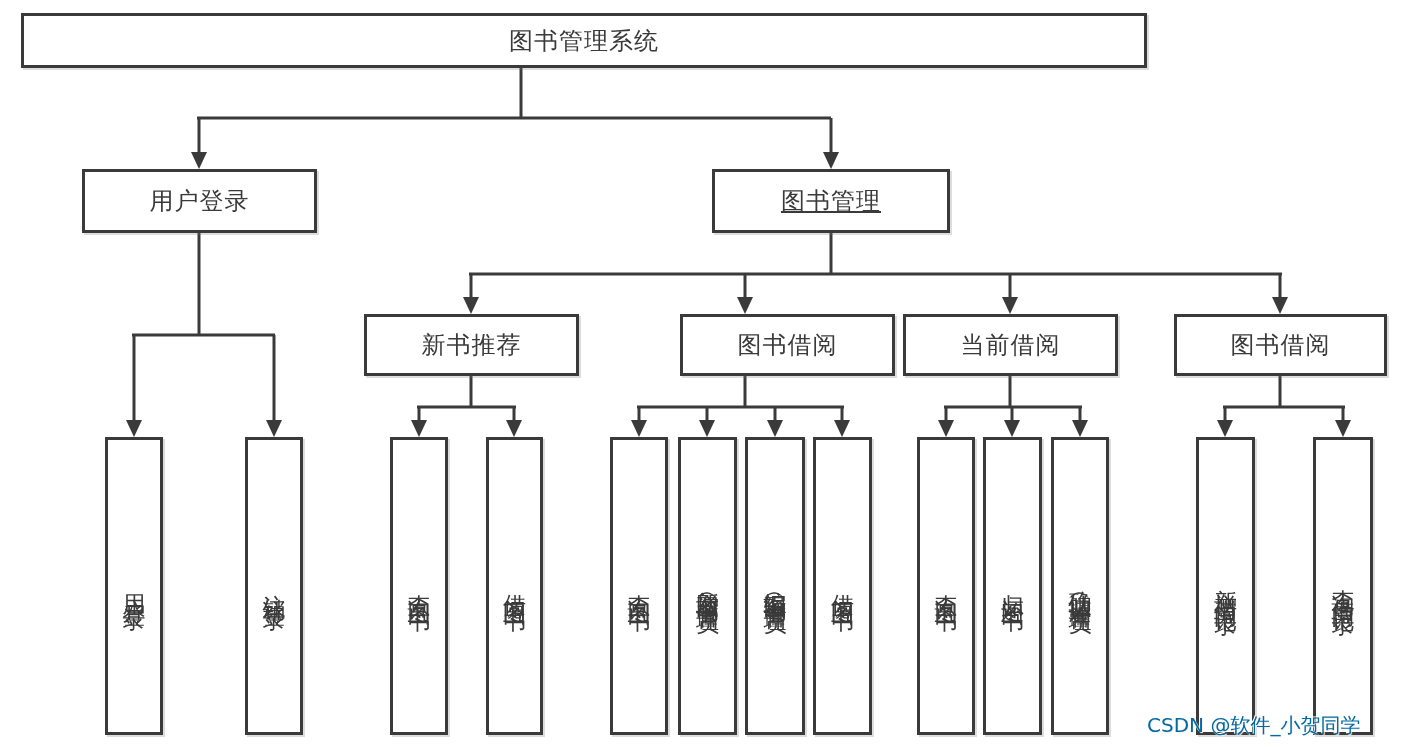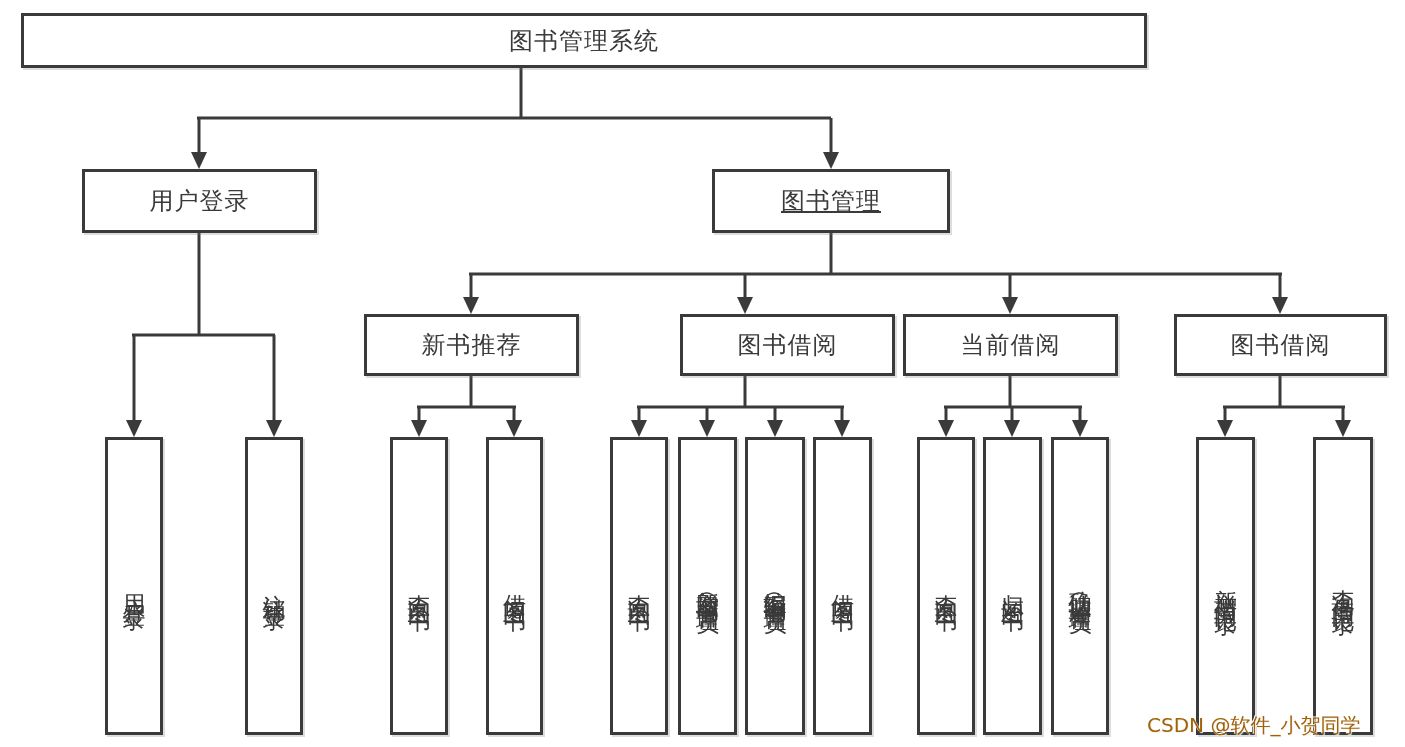--- a/index.html
+++ b/index.html
@@ -19,21 +19,21 @@
     display:flex; align-items:center; justify-content:center;
     box-shadow:2px 2px 0 rgba(120,120,120,0.25);
   }
   .vbox .vtext {
     writing-mode:vertical-rl; text-orientation:mixed;
     font-size:23px; letter-spacing:5px; line-height:1;
     color:#3a3a3a; white-space:nowrap;
   }
   .watermark {
     position:absolute; left:1147px; top:712px; width:212px;
-    font-size:20px; color:#a16207; text-align:right; white-space:nowrap;
+    font-size:20px; color:#0369a1; text-align:right; white-space:nowrap;
     text-shadow:-1px -1px 0 #ffffff, 1px 1px 1px #f2f2f2;
   }
 </style>
 </head>
 <body>
 
 <div class="canvas">
 
   <svg class="wires" width="1405" height="747" viewBox="0 0 1405 747" stroke="#3a3a3a" stroke-width="3" fill="#3a3a3a">
 

